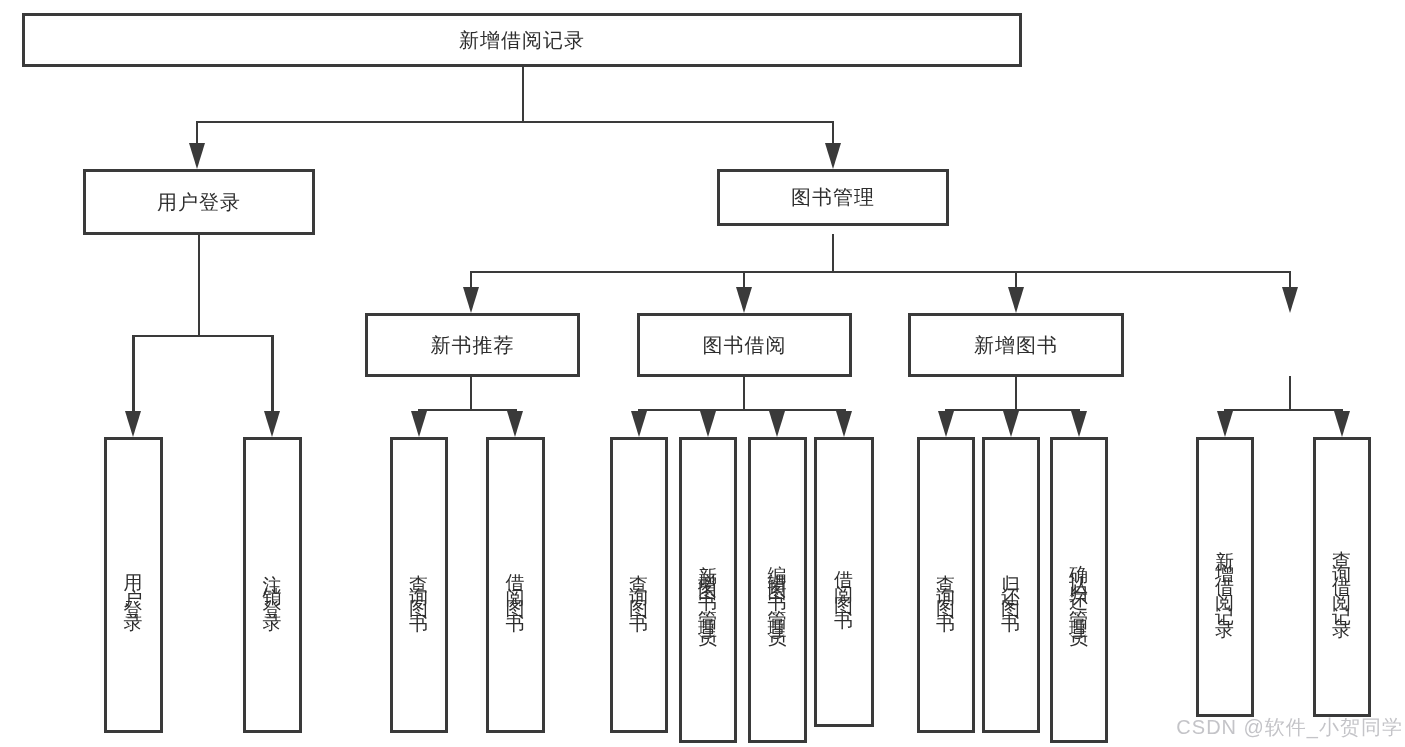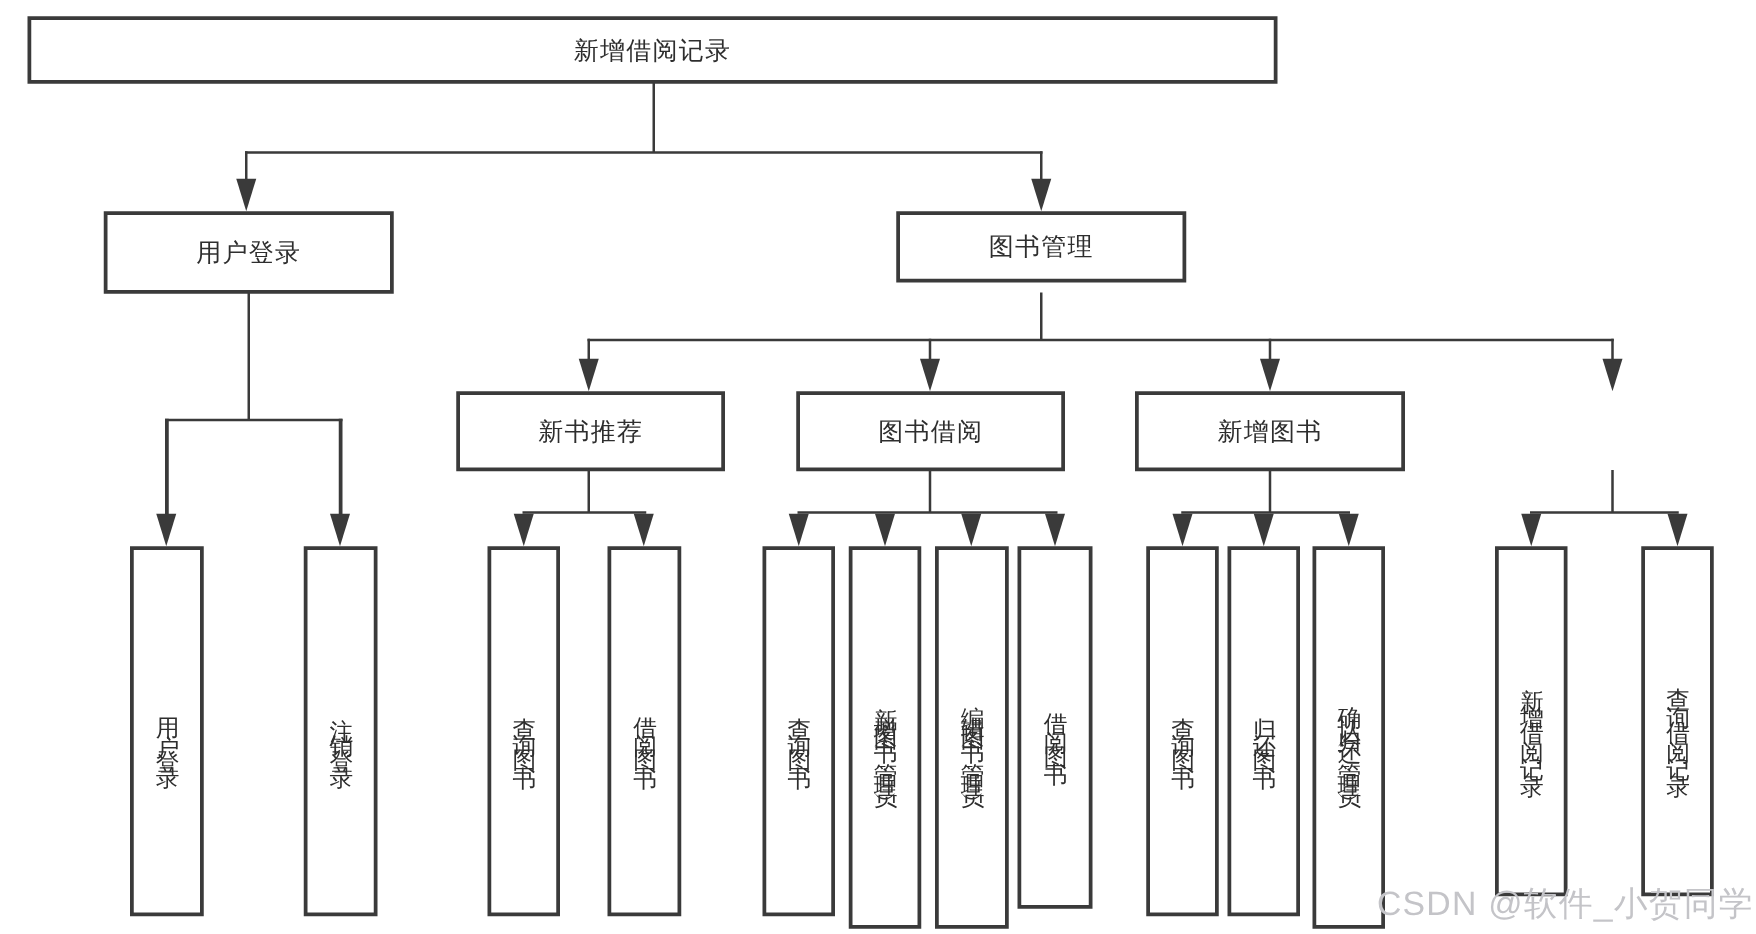--- a/index.html
+++ b/index.html
@@ -46,21 +46,21 @@
   .hline{position:absolute;height:2.5px;background:var(--line);}
   .arrow{
     position:absolute;width:0;height:0;
     border-left:8.5px solid transparent;
     border-right:8.5px solid transparent;
     border-top:26px solid var(--line);
   }
   .watermark{
     position:absolute;
     right:2px;bottom:6px;
-    font-size:27px;
+    font-size:20px;
     color:var(--wm);
     letter-spacing:1px;
     white-space:nowrap;
     margin-left:28px;
   }
 </style>
 </head>
 <body>
 
 <div id="stage">

